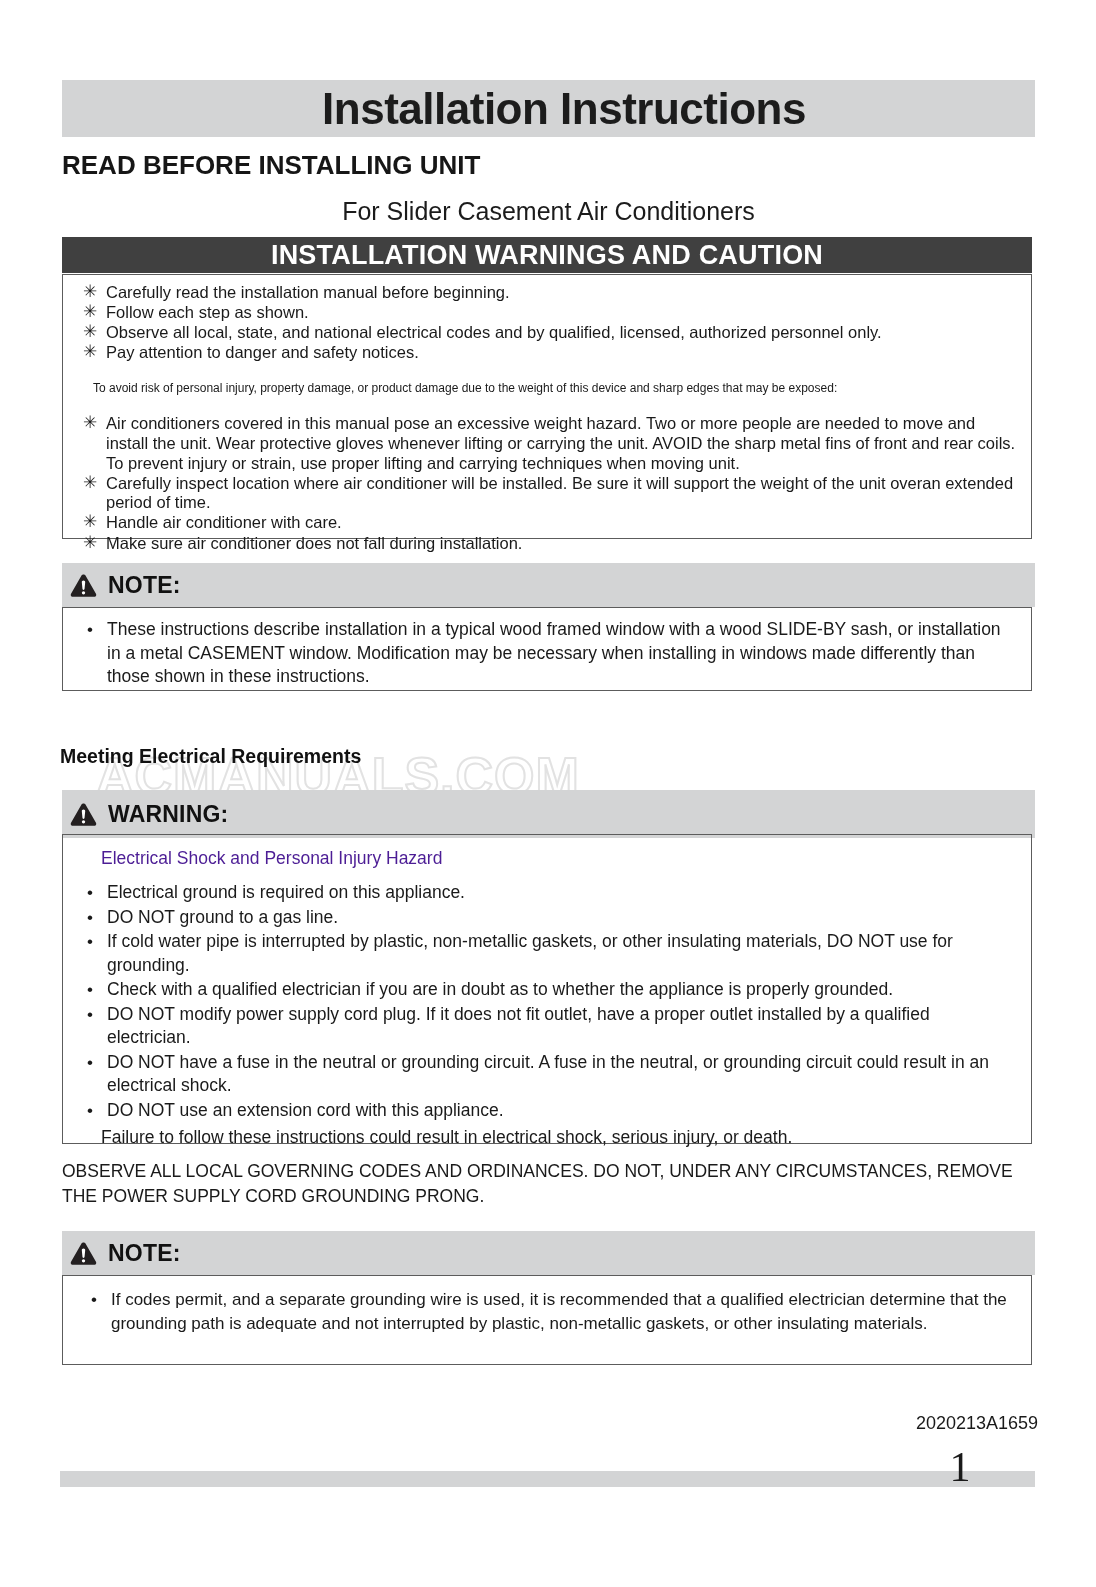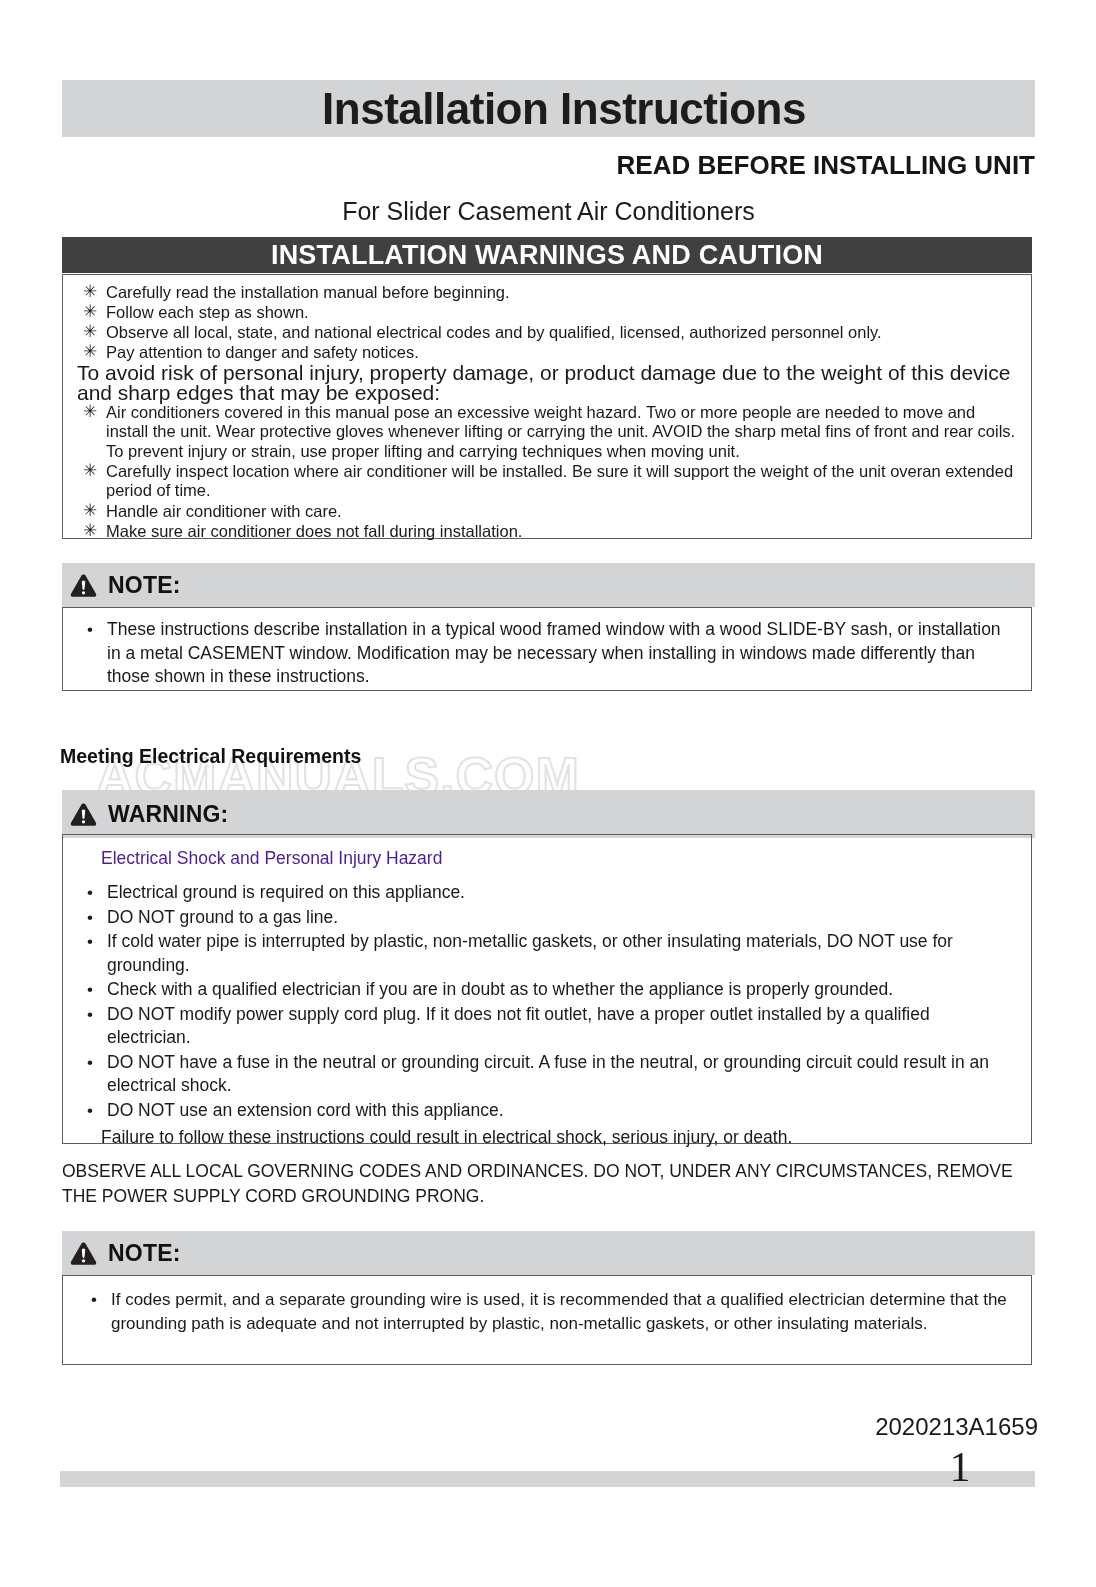--- a/index.html
+++ b/index.html
@@ -64,21 +64,21 @@
     color: #1c1c1c;
     font-family: "Liberation Sans", sans-serif;
     padding-left: 31px;
   }
 
   .subtitle-1 {
     position: absolute;
     left: 62px;
     top: 150px;
     width: 973px;
-    text-align: right;
+    text-align: left;
     font-size: 26px;
     font-weight: bold;
     color: #161616;
     letter-spacing: 0px;
   }
   .subtitle-2 {
     position: absolute;
     left: 62px;
     top: 197px;
     width: 973px;
@@ -138,24 +138,24 @@
     color: #1a1a1a;
   }
   ul.ast > li .ast-mark {
     position: absolute;
     left: 6px;
     top: -1px;
     font-size: 17px;
     line-height: 20px;
   }
   .plain-line {
-    font-size: 21px;
+    font-size: 12px;
     line-height: 19.6px;
     color: #1a1a1a;
-    margin: 0;
+    margin: 16px;
   }
 
   ul.dot > li {
     position: relative;
     padding-left: 30px;
     font-size: 17.5px;
     line-height: 23.5px;
     margin-bottom: 1px;
     color: #1a1a1a;
   }
@@ -236,21 +236,21 @@
     line-height: 23.5px;
     padding-left: 34px;
   }
   .note2-body ul.dot > li .dot-mark { left: 14px; }
 
   
   .doc-code {
     position: absolute;
     right: 58px;
     top: 1413px;
-    font-size: 24px;
+    font-size: 18px;
     color: #1a1a1a;
     text-align: right;
   }
   .footer-bar {
     position: absolute;
     left: 60px;
     top: 1471px;
     width: 975px;
     height: 16px;
     background: #d3d4d5;

